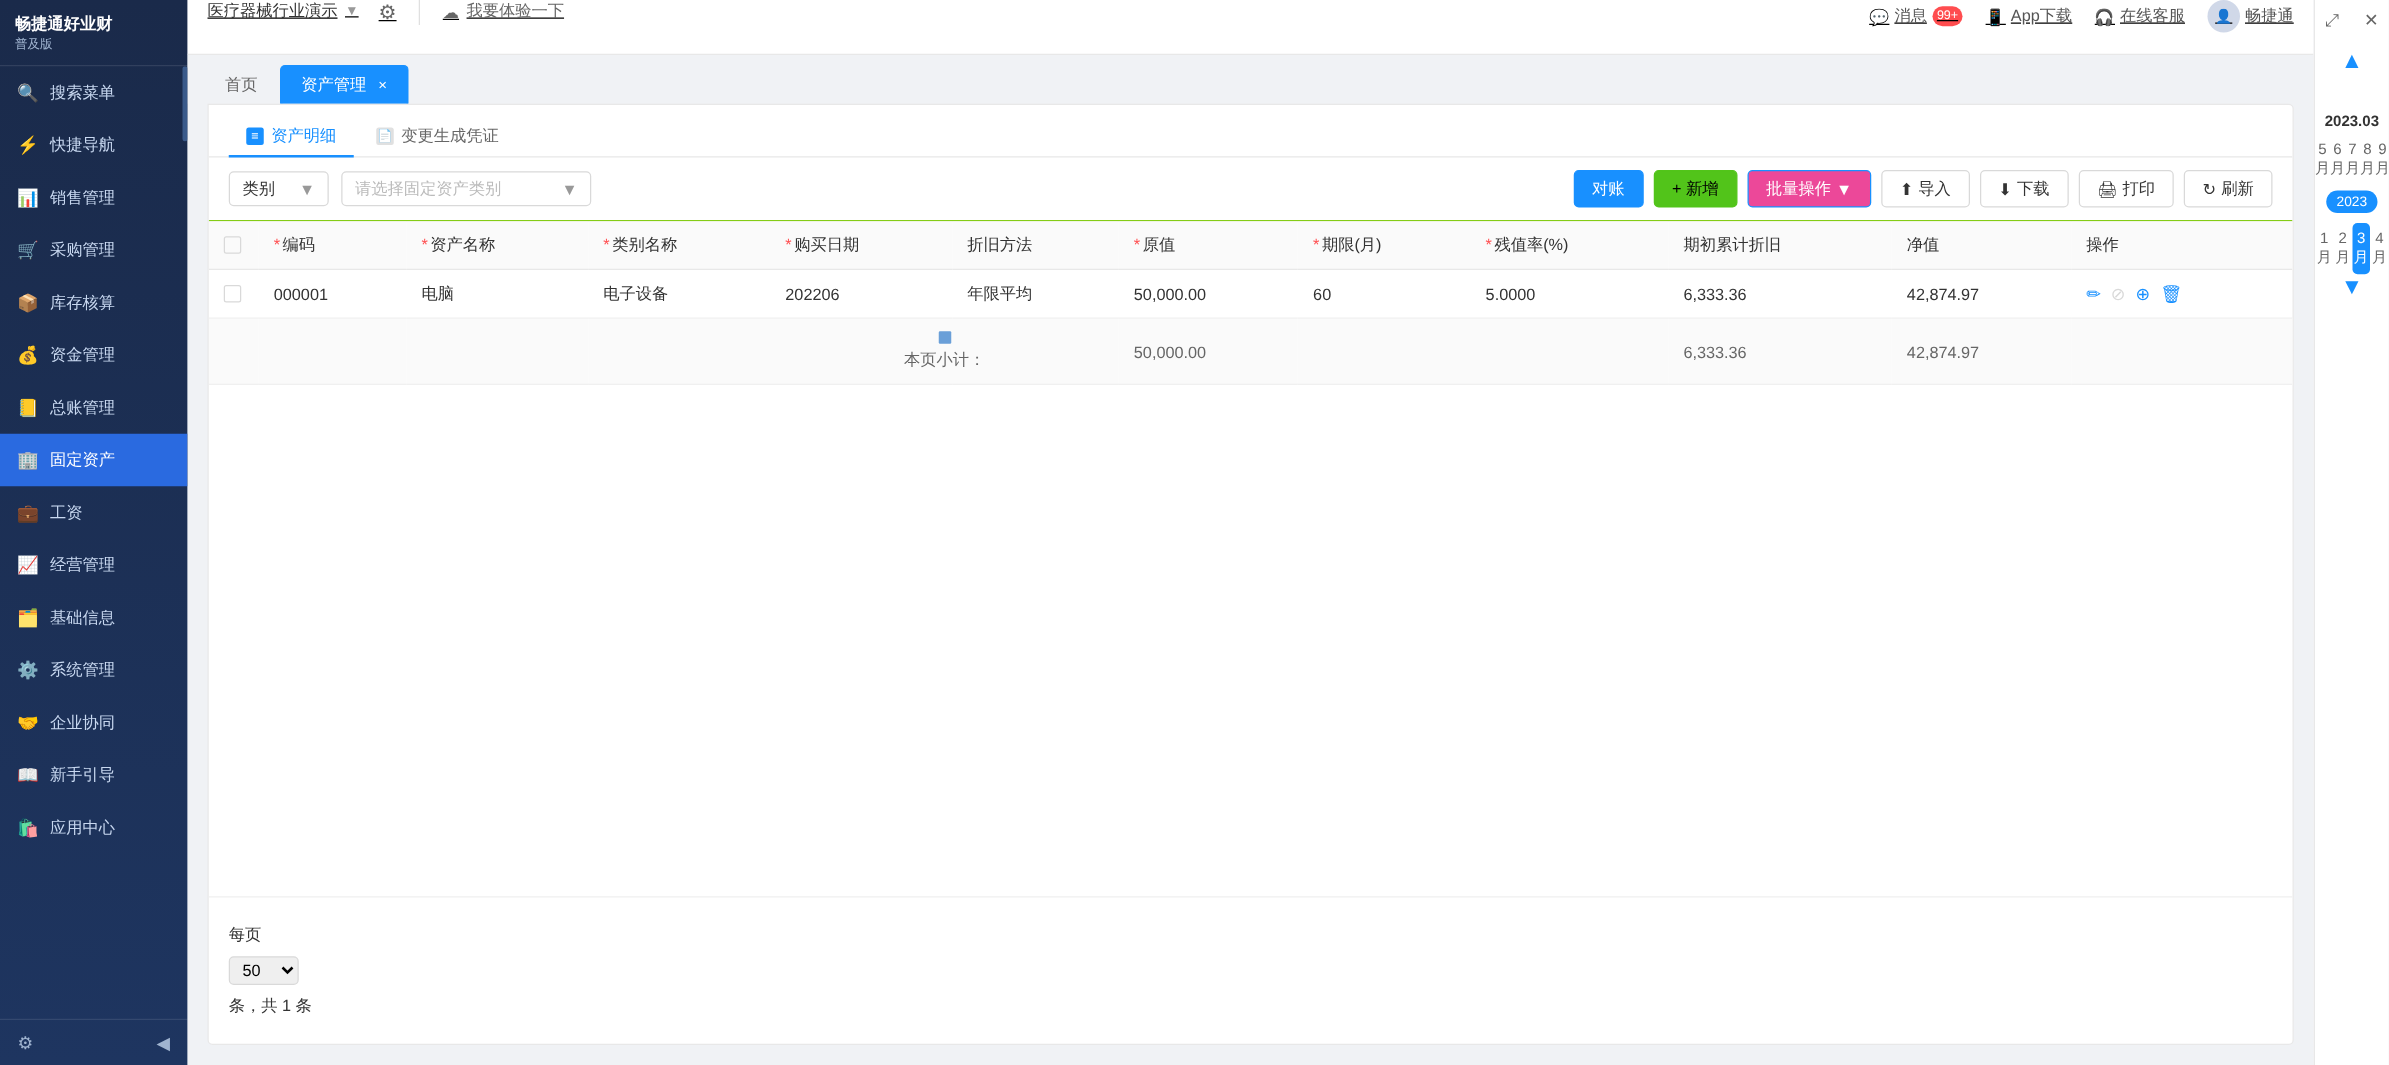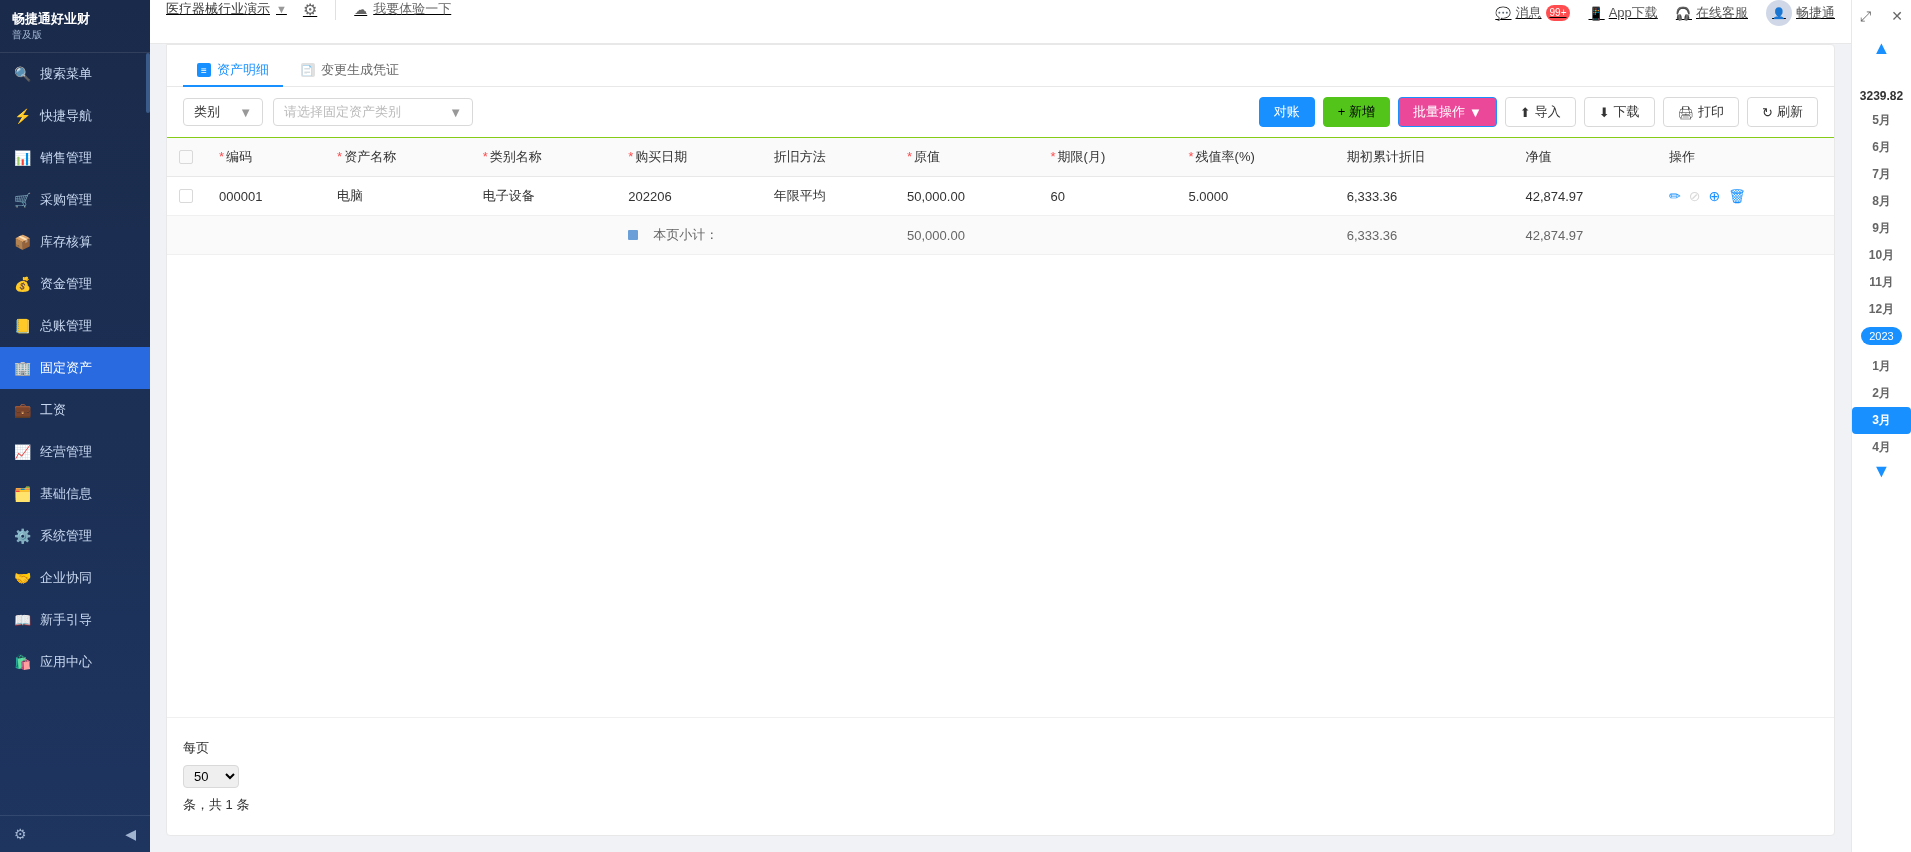--- a/index.html
+++ b/index.html
@@ -238,21 +238,21 @@
       white-space: nowrap;
     }
     .data-table th .required { color: #ff4d4f; margin-right: 2px; }
     .data-table td {
       padding: 10px 12px;
       border-bottom: 1px solid #f0f0f0;
       color: #333;
       white-space: nowrap;
     }
     .data-table .subtotal-row td { background: #fafafa; color: #666; }
-    .subtotal-label { display: flex; align-items: center; gap: 15px; }
+    .subtotal-label { display: flex; align-items: center; gap: 4px; flex-direction: column; }
     .subtotal-icon { width: 10px; height: 10px; background: #6a9fd8; border-radius: 1px; }
     .checkbox-cell { width: 40px; text-align: center; }
     .checkbox { width: 14px; height: 14px; border: 1px solid #d9d9d9; border-radius: 2px; cursor: pointer; }
 
     
     .action-btns { display: flex; gap: 8px; }
     .action-btn { color: #1890ff; cursor: pointer; font-size: 14px; }
     .action-btn.disabled { color: #d9d9d9; cursor: default; }
 
     
@@ -302,25 +302,23 @@
     }
     .right-panel-year {
       font-size: 12px;
       color: #333;
       font-weight: bold;
       margin-top: 30px;
       text-align: center;
     }
     .right-panel-months {
       display: flex;
-      flex-direction: column;
       align-items: flex-start;
       margin-top: 4px;
       width: 100%;
-      font-weight: bold;
     }
     .month-item {
       width: 100%;
       text-align: center;
       padding: 5px 0;
       font-size: 12px;
       color: #666;
       cursor: pointer;
     }
     .month-item.active {
@@ -448,20 +446,29 @@
       </div>
       <div class="topbar-right-item">
         <div class="avatar">👤</div>
         <span>畅捷通</span>
       </div>
     </div>
   </div>
 
   <div class="content-area">
 
+    <div class="tabs-bar">
+      <div class="homepage-tab">
+        <span>首页</span>
+      </div>
+      <div class="tab active">
+        <span>资产管理</span>
+        <span class="close">×</span>
+      </div>
+    </div>
 
     <div class="page-content">
 
       <div class="sub-tabs">
         <div class="sub-tab active">
           <span class="sub-tab-icon">≡</span>
           <span>资产明细</span>
         </div>
         <div class="sub-tab">
           <span class="sub-tab-icon">📄</span>
@@ -584,21 +591,21 @@
   </div>
 </div>
 
 <div class="right-panel">
   <div style="display:flex; justify-content:space-between; width:100%; padding: 6px 6px 0; position:absolute; top:0; left:0;">
     <span class="right-panel-expand">⤢</span>
     <span class="right-panel-close">✕</span>
   </div>
   <div style="margin-top:30px; width:100%; display:flex; flex-direction:column; align-items:center; overflow-y:auto;">
     <div class="scroll-indicator">▲</div>
-    <div class="right-panel-year">3239.82</div>
+    <div class="right-panel-year">2023.03</div>
     <div class="right-panel-months">
       <div class="month-item">5月</div>
       <div class="month-item">6月</div>
       <div class="month-item">7月</div>
       <div class="month-item">8月</div>
       <div class="month-item">9月</div>
       <div class="month-item">10月</div>
       <div class="month-item">11月</div>
       <div class="month-item">12月</div>
     </div>

